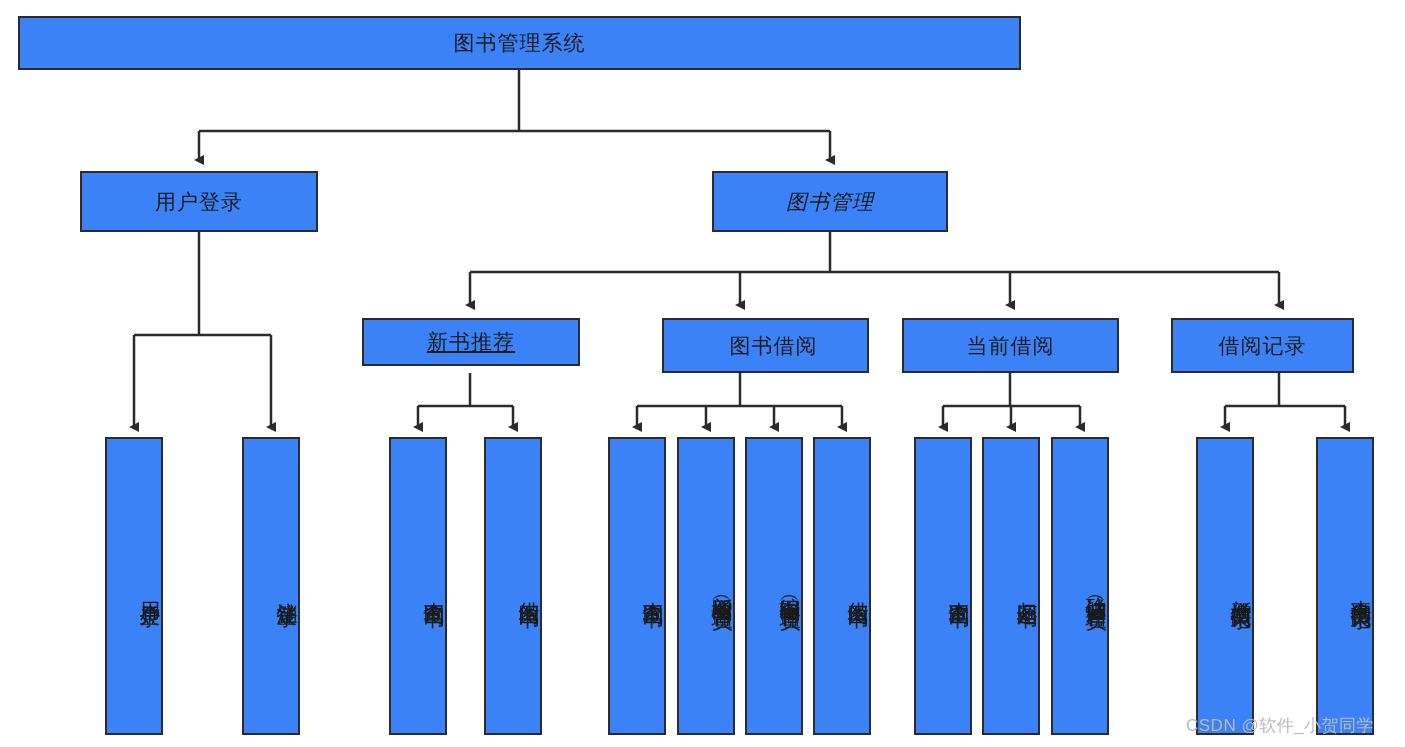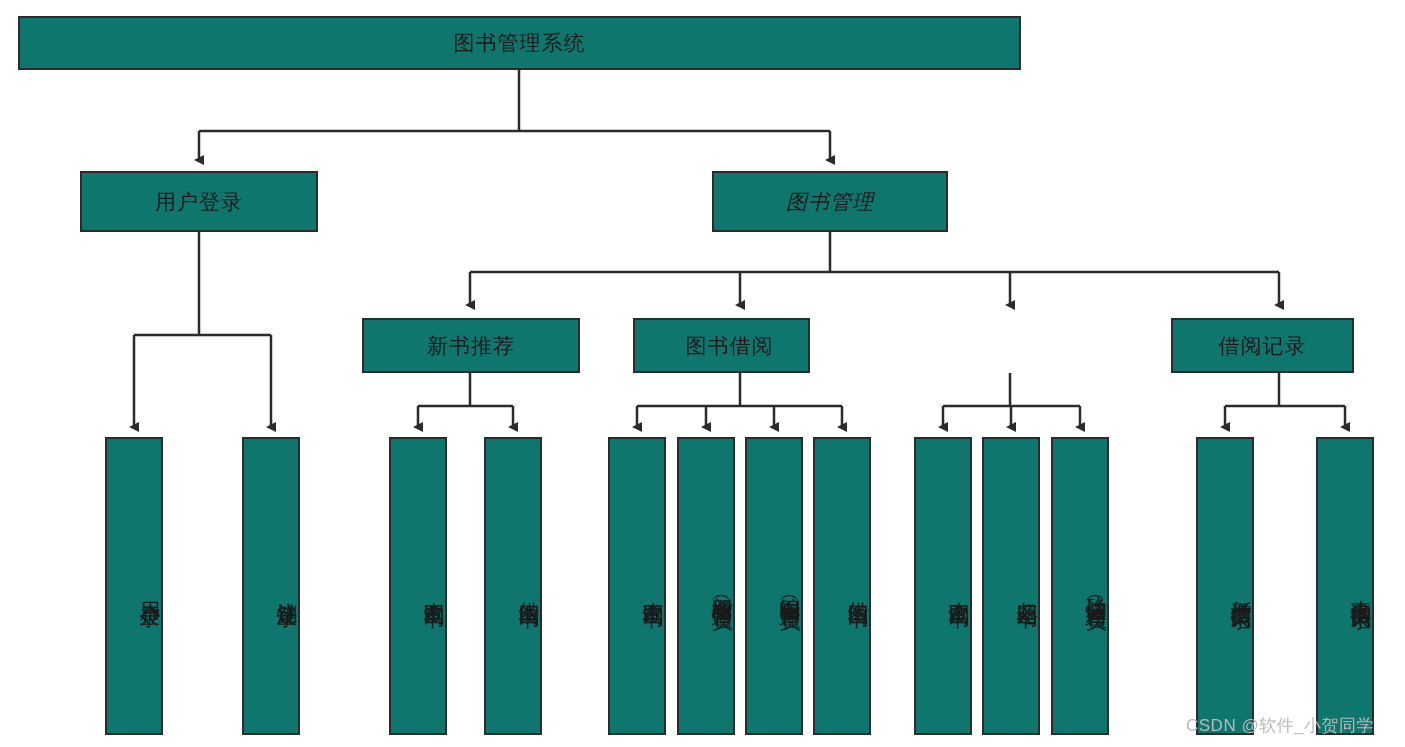--- a/index.html
+++ b/index.html
@@ -22,21 +22,21 @@
     left: 0;
     top: 0;
     width: 1405px;
     height: 747px;
     pointer-events: none;
   }
   .node {
     position: absolute;
     box-sizing: border-box;
     border: 2px solid #2b2b2b;
-    background: #0f766e;
+    background: #3b82f6;
     display: flex;
     align-items: center;
     justify-content: center;
     color: #1a1a1a;
     z-index: 2;
   }
   .node.h {
     font-size: 21px;
     letter-spacing: 1px;
   }
@@ -126,25 +126,28 @@
     <span>图书管理系统</span>
   </div>
 
   <div class="node h" style="left:80px; top:171px; width:238px; height:61px;">
     <span>用户登录</span>
   </div>
   <div class="node h" style="left:712px; top:171px; width:236px; height:61px;font-style:italic;">
     <span>图书管理</span>
   </div>
 
-  <div class="node h" style="left:362px; top:318px; width:218px; height:55px;">
+  <div class="node h" style="left:362px; top:318px; width:218px; height:48px;text-decoration:underline;">
     <span>新书推荐</span>
   </div>
-  <div class="node h" style="left:633px; top:318px; width:177px; height:55px;padding-left:16px;">
+  <div class="node h" style="left:662px; top:318px; width:207px; height:55px;padding-left:16px;">
     <span>图书借阅</span>
+  </div>
+  <div class="node h" style="left:902px; top:318px; width:217px; height:55px;">
+    <span>当前借阅</span>
   </div>
   <div class="node h" style="left:1171px; top:318px; width:183px; height:55px;">
     <span>借阅记录</span>
   </div>
 
   <div class="node v" style="left:105px; top:437px; width:58px; height:298px;">
     <span class="vtext">用户登录</span>
   </div>
   <div class="node v" style="left:242px; top:437px; width:58px; height:298px;">
     <span class="vtext">注销登录</span>

